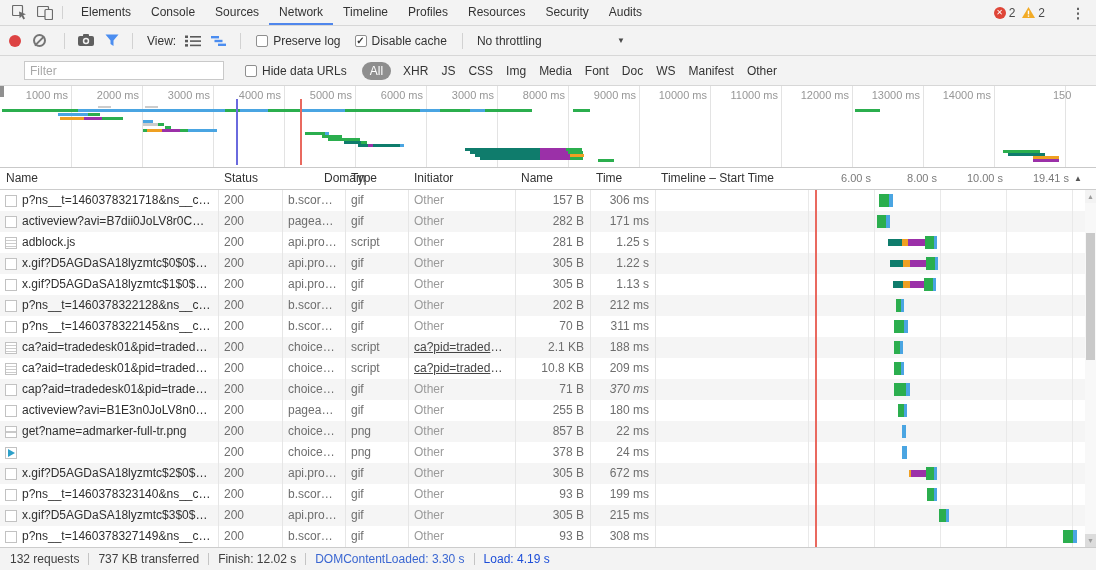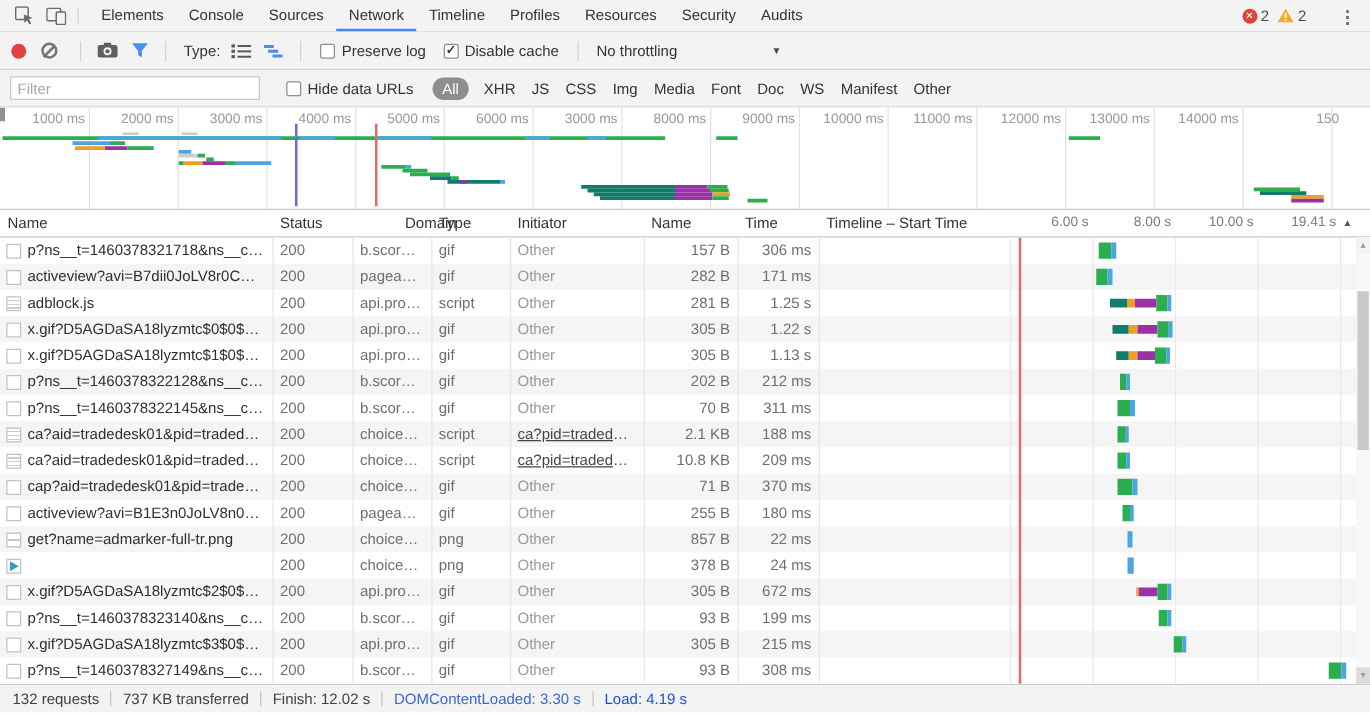--- a/index.html
+++ b/index.html
@@ -28,21 +28,21 @@
   .ticon { display:flex; align-items:center; margin:0 5px; }
   .tlabel { color:#333; margin:0 4px 0 6px; }
   .cb-group { display:flex; align-items:center; margin:0 7px; }
   .cb { width:12px; height:12px; border:1px solid #8f8f8f; border-radius:2px; background:#fff; display:inline-flex; align-items:center; justify-content:center; font-size:10px; color:#333; }
   .cb.checked::after { content:"✓"; font-weight:bold; margin-top:-1px; }
   .cb-label { margin-left:5px; color:#333; }
   .throttle { display:flex; align-items:center; justify-content:space-between; width:148px; margin-left:6px; color:#333; }
   .caret { font-size:8px; color:#4a4a4a; }
 
   
-  .filter-bar { height:30px; background:#f3f3f3; border-bottom:1px solid #d7d7d7; display:flex; align-items:center; padding:0 8px; }
+  .filter-bar { height:30px; background:#f3f3f3; border-bottom:1px solid #d7d7d7; display:flex; align-items:center; padding:0 24px; }
   .filter-input { width:200px; height:19px; border:1px solid #c9c9c9; background:#fff; padding:0 5px; font:inherit; font-size:12px; color:#333; margin-right:14px; }
   .filter-input::placeholder { color:#a8a8a8; }
   .types { display:flex; align-items:center; margin-left:8px; }
   .pill { background:#8e8e8e; color:#fff; border-radius:9px; padding:2px 8px; margin-right:6px; }
   .ftype { padding:2px 6px; color:#333; margin-right:1px; }
 
   
   .overview { position:relative; height:82px; background:#fff; border-bottom:1px solid #c9c9c9; overflow:hidden; }
   .ov-grid { position:absolute; top:0; bottom:0; width:1px; background:#e3e3e3; }
   .ov-tick { position:absolute; top:3px; font-size:11px; color:#979797; white-space:nowrap; }
@@ -148,21 +148,21 @@
           <circle cx="8" cy="7" r="3.2" fill="#f3f3f3"></circle>
           <circle cx="8" cy="7" r="1.7" fill="#5f5f5f"></circle>
         </svg>
     </span>
     <span class="ticon">
       <svg width="14" height="13" viewBox="0 0 14 13">
           <path d="M0.5 0.5 H13.5 L8.5 6.5 V12 L5.5 10 V6.5 Z" fill="#4b8df0"></path>
         </svg>
     </span>
     <span class="tsep"></span>
-    <span class="tlabel">Type:</span>
+    <span class="tlabel">View:</span>
     <span class="ticon">
       <svg width="16" height="12" viewBox="0 0 16 12">
           <rect x="0" y="0.5" width="3" height="2.5" fill="#5a5a5a"></rect>
           <rect x="5" y="1" width="11" height="1.6" fill="#5a5a5a"></rect>
           <rect x="0" y="4.8" width="3" height="2.5" fill="#5a5a5a"></rect>
           <rect x="5" y="5.3" width="11" height="1.6" fill="#5a5a5a"></rect>
           <rect x="0" y="9.1" width="3" height="2.5" fill="#5a5a5a"></rect>
           <rect x="5" y="9.6" width="11" height="1.6" fill="#5a5a5a"></rect>
         </svg>
     </span>
@@ -469,21 +469,21 @@
         <div class="row alt">
           <div class="cell name" style="left: 0px; width: 218px;">
             <div class="row-icon icon-file"></div>
             <div class="name-text">cap?aid=tradedesk01&amp;pid=tradedesk…</div>
           </div>
           <div class="cell" style="left: 218px; width: 64px;">200</div>
           <div class="cell" style="left: 282px; width: 63px;">choices-o…</div>
           <div class="cell" style="left: 345px; width: 63px;">gif</div>
           <div class="cell other" style="left: 408px; width: 107px;">Other</div>
           <div class="cell num" style="left: 515px; width: 75px;">71 B</div>
-          <div class="cell num" style="left: 590px; width: 65px;">370 ms</div>
+          <div class="cell num" style="left: 590px; width: 65px; font-style: italic;">370 ms</div>
           <div class="wbar" style="left: 894px;">
             <div class="wseg" style="width: 12px; height: 13px; background: rgb(43, 174, 78);"></div>
             <div class="wseg" style="width: 4px; height: 13px; background: rgb(74, 165, 226);"></div>
           </div>
         </div>
         <div class="row">
           <div class="cell name" style="left: 0px; width: 218px;">
             <div class="row-icon icon-file"></div>
             <div class="name-text">activeview?avi=B1E3n0JoLV8n0CNi28…</div>
           </div>

